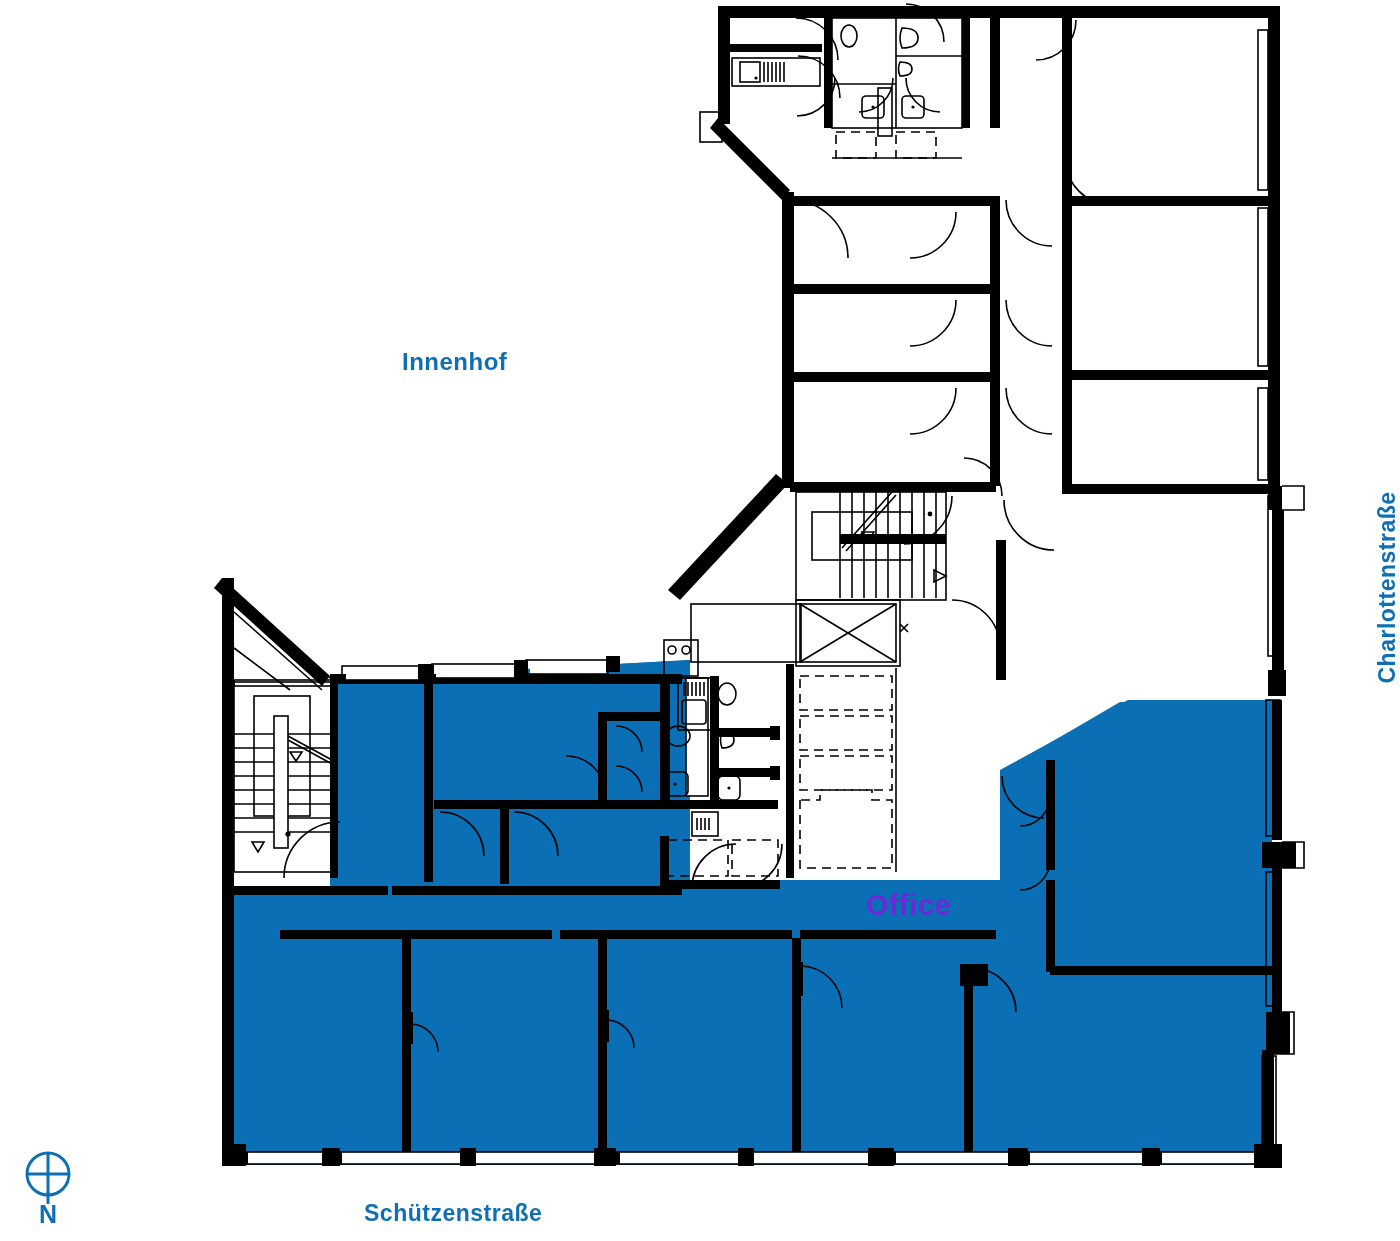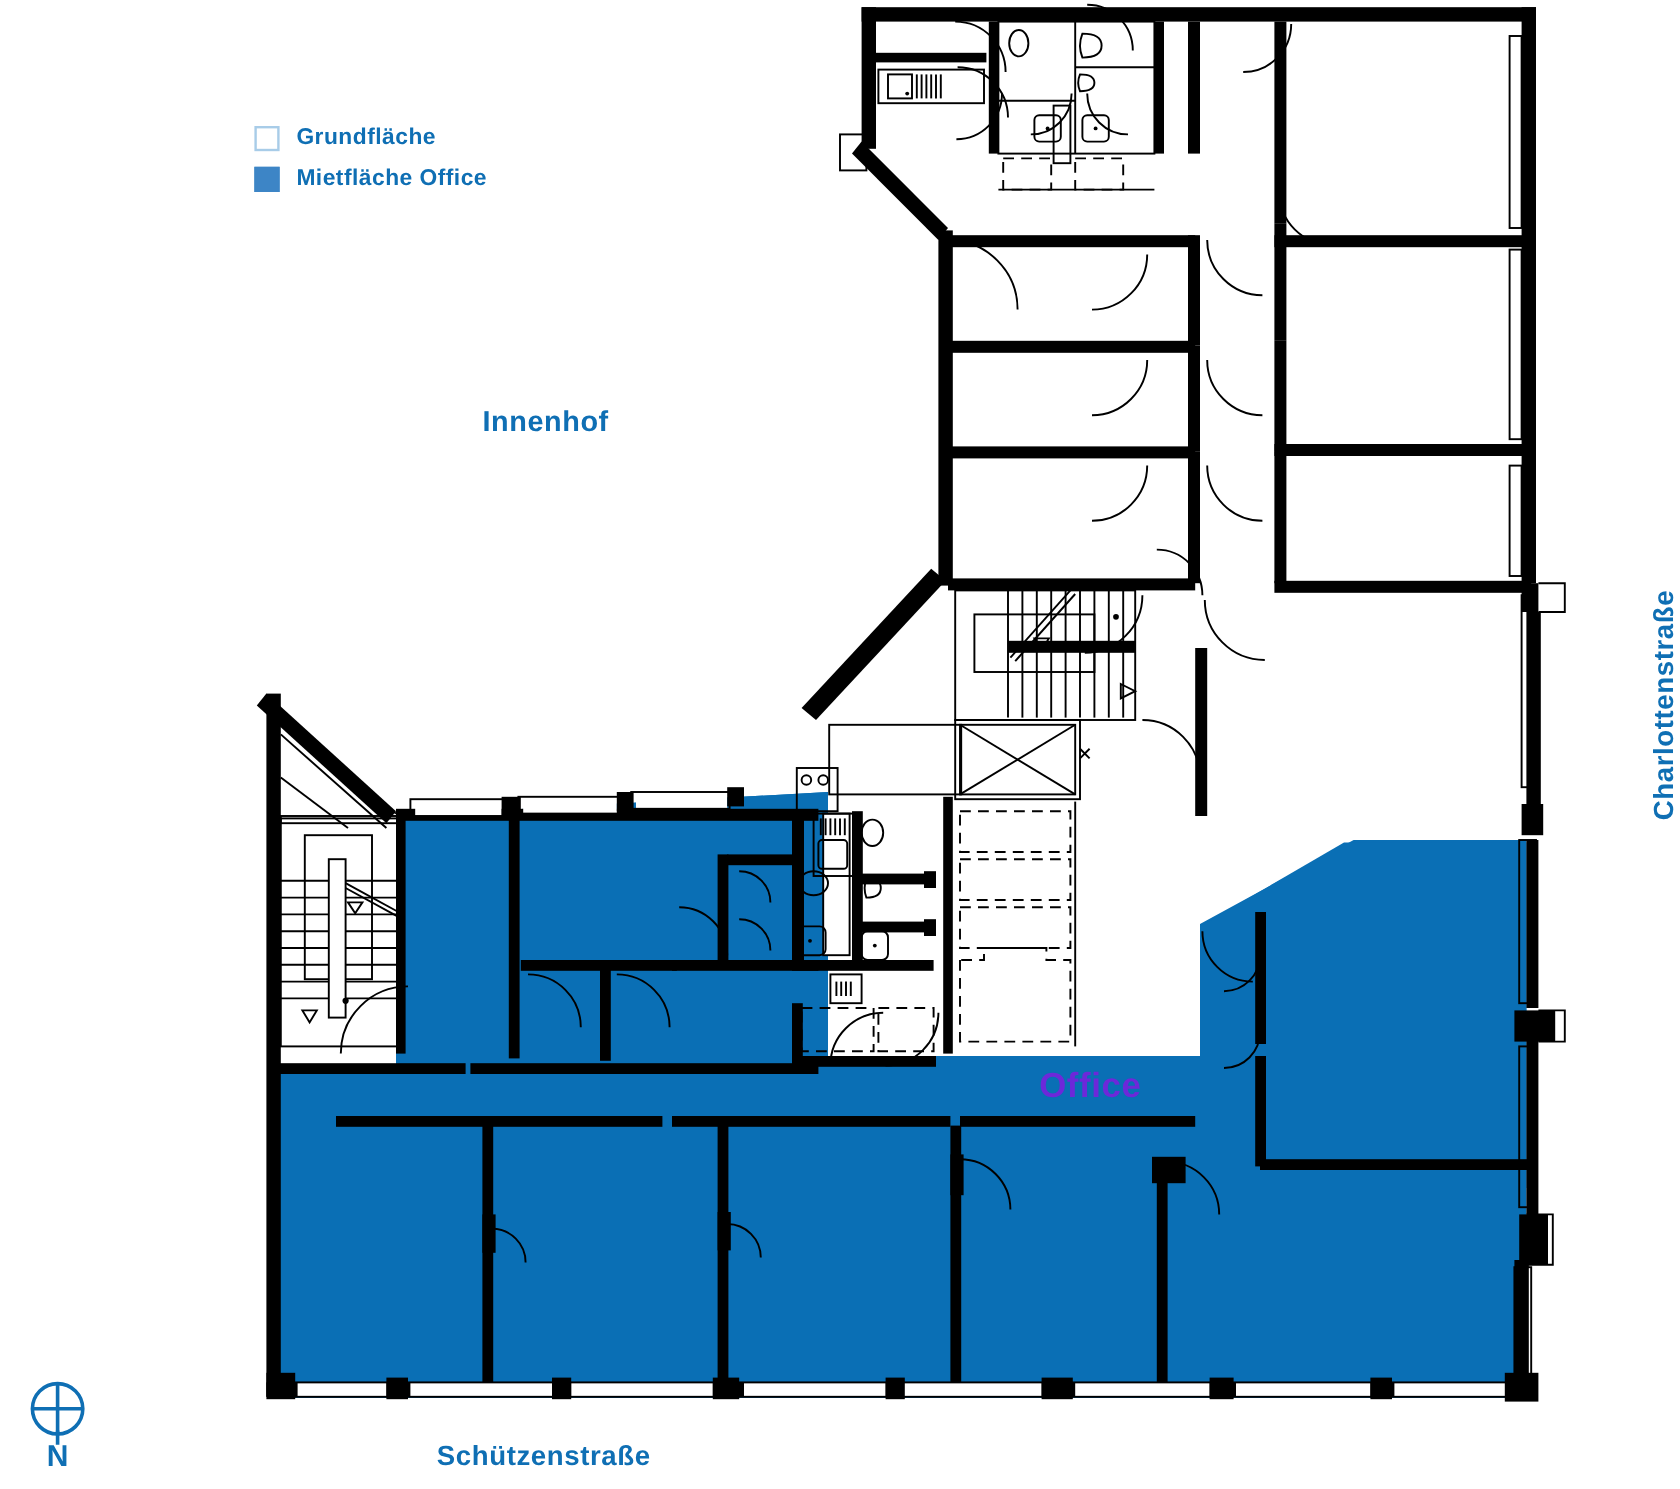--- a/index.html
+++ b/index.html
@@ -64,21 +64,21 @@
   }
   
   .map-label {
     position: absolute;
     color: #0f6fb4;
     font-weight: bold;
     white-space: nowrap;
   }
   #label-innenhof {
     left: 402px;
-    top: 338px;
+    top: 348px;
     font-size: 24px;
     letter-spacing: 0.5px;
   }
   #label-office {
     left: 866px;
     top: 889px;
     font-size: 29px;
     color: #6d28d9;
     letter-spacing: 0.5px;
   }
@@ -485,30 +485,20 @@
       <rect class="lt" x="432" y="664" width="84" height="14"></rect>
       <rect class="wht" x="530" y="662" width="76" height="12"></rect>
       <rect class="lt" x="526" y="660" width="82" height="14"></rect>
       <rect class="w" x="418" y="664" width="16" height="16"></rect>
       <rect class="w" x="514" y="660" width="14" height="16"></rect>
       <rect class="w" x="606" y="656" width="14" height="16"></rect>
     </g>
 
   </svg>
 
-  <div class="legend">
-    <div class="legend-row">
-      <span class="legend-swatch outline"></span>
-      <span class="legend-label">Grundfläche</span>
-    </div>
-    <div class="legend-row">
-      <span class="legend-swatch filled"></span>
-      <span class="legend-label">Mietfläche Office</span>
-    </div>
-  </div>
 
   <div class="map-label" id="label-innenhof">Innenhof</div>
   <div class="map-label" id="label-office">Office</div>
   <div class="map-label" id="label-schuetzenstrasse">Schützenstraße</div>
   <div class="map-label" id="label-charlottenstrasse">Charlottenstraße</div>
 
   <div class="compass">
     <svg width="70" height="92" viewBox="0 0 70 92">
       <circle cx="28" cy="26" r="21" fill="none" stroke="#0f6fb4" stroke-width="3"></circle>
       <line x1="28" y1="4" x2="28" y2="48" stroke="#0f6fb4" stroke-width="3"></line>

